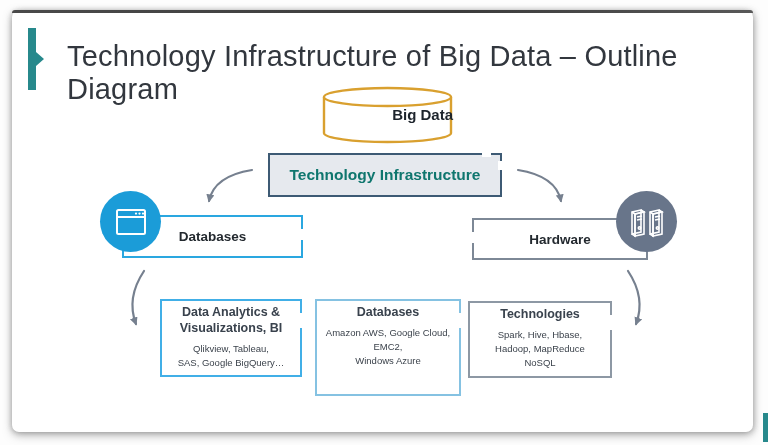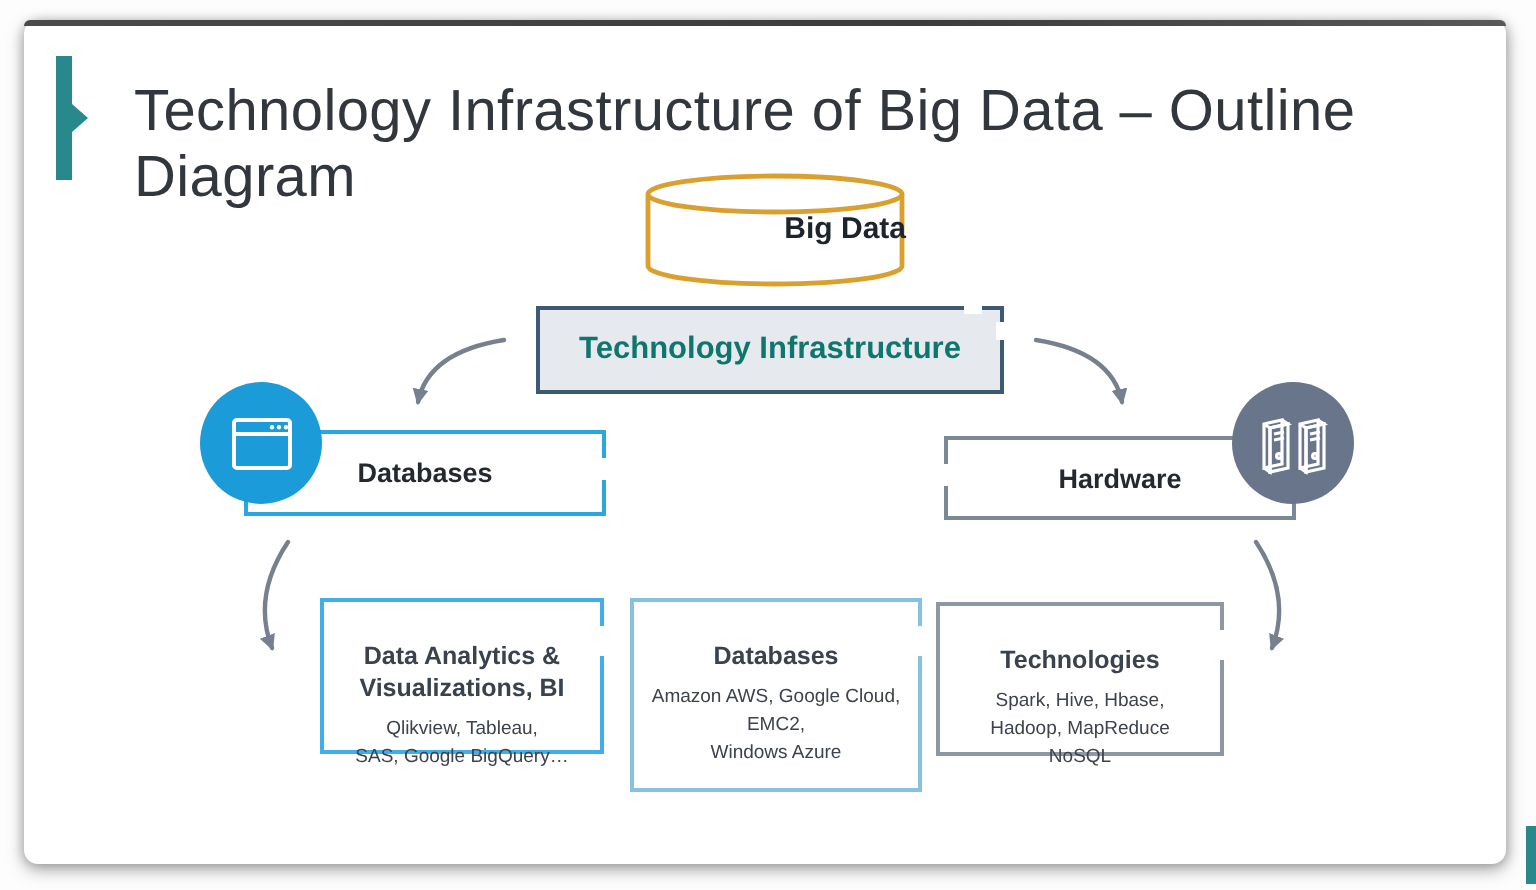--- a/index.html
+++ b/index.html
@@ -45,21 +45,21 @@
   .sw-gap { right:-3px; top:12px; width:5px; height:11px; }
 
   .hardware-box { left:472px; top:218px; width:176px; height:42px; border:2px solid #7d8896; }
   .hw-gap { left:-3px; top:12px; width:5px; height:11px; }
 
   .circle-badge { position:absolute; width:61px; height:61px; border-radius:50%;
     display:flex; align-items:center; justify-content:center; }
   .circle-software { left:100px; top:191px; background:#1b9cd8; }
   .circle-hardware { left:616px; top:191px; background:#68758a; }
 
-  .detail-box { position:absolute; background:#fff; text-align:center; padding-top:19px; }
+  .detail-box { position:absolute; background:#fff; text-align:center; padding-top:3px; }
   .detail-box .gap { position:absolute; right:-3px; top:12px; width:5px; height:15px; background:#fff; }
   .detail-box .dtitle { font-size:12.5px; font-weight:600; color:#39424d; line-height:1.28; }
   .detail-box .ditems { margin-top:6px; font-size:9.5px; font-weight:400; color:#3c434c; line-height:1.45; }
   .detail-box .ditems span { display:block; }
   .box-analytics { left:160px; top:299px; width:142px; height:78px; border:2px solid #41afe7; }
   .box-databases { left:315px; top:299px; width:146px; height:97px; border:2px solid #85c2e2; }
   .box-technologies { left:468px; top:301px; width:144px; height:77px; border:2px solid #8d98a4; }
 
   .arrows-layer { position:absolute; left:0; top:0; width:768px; height:445px; pointer-events:none; }
 </style>

